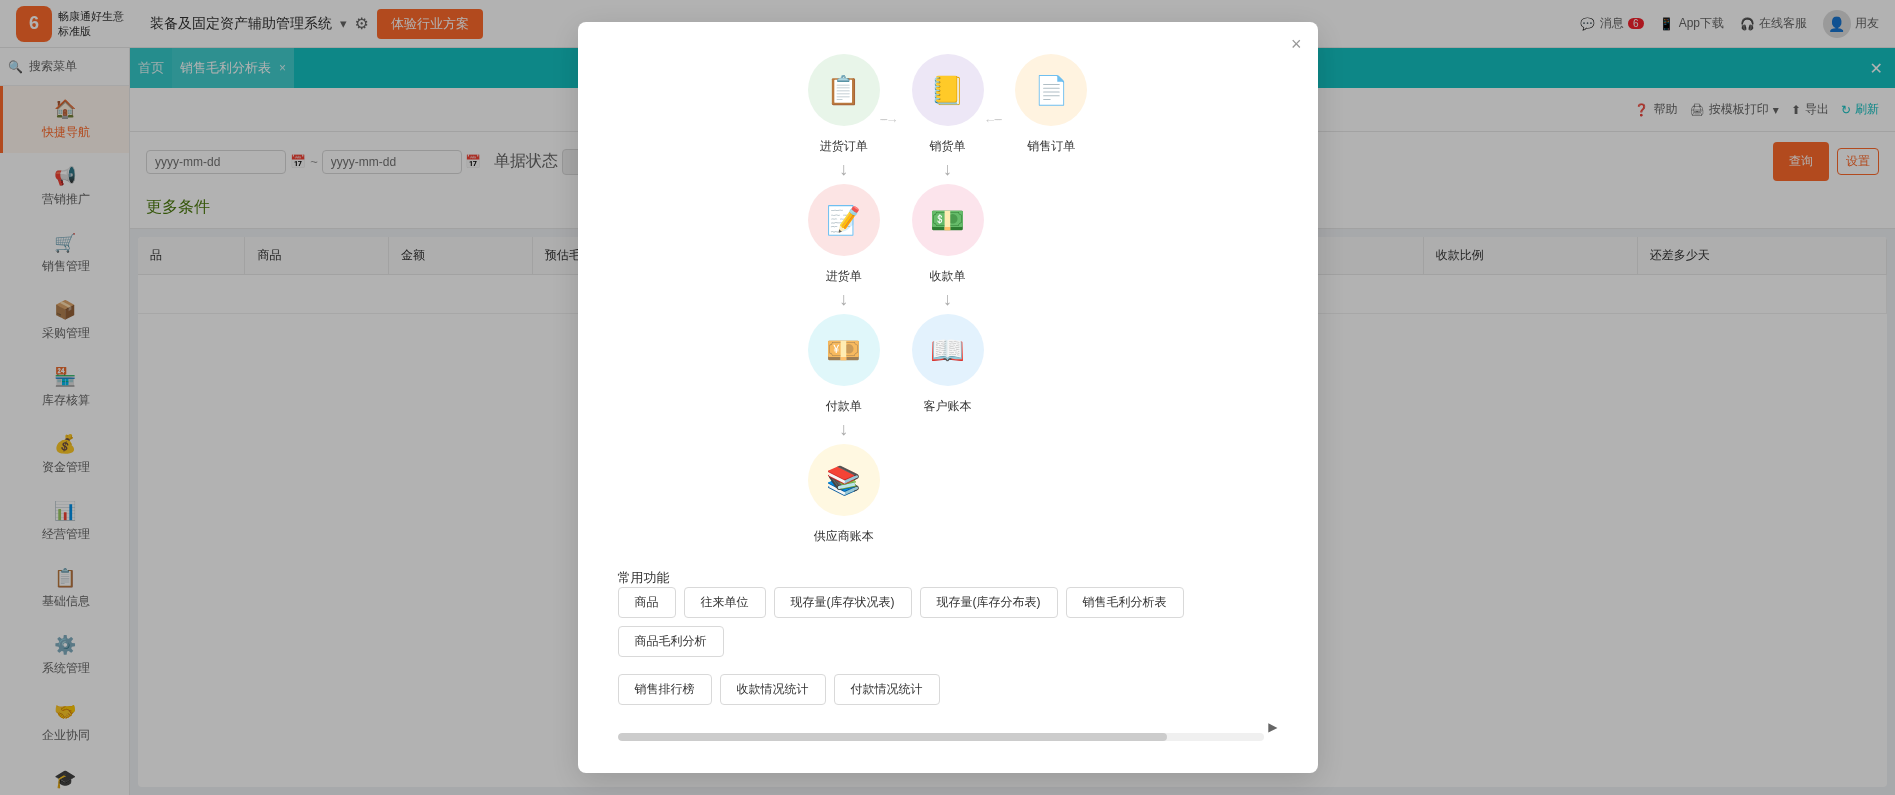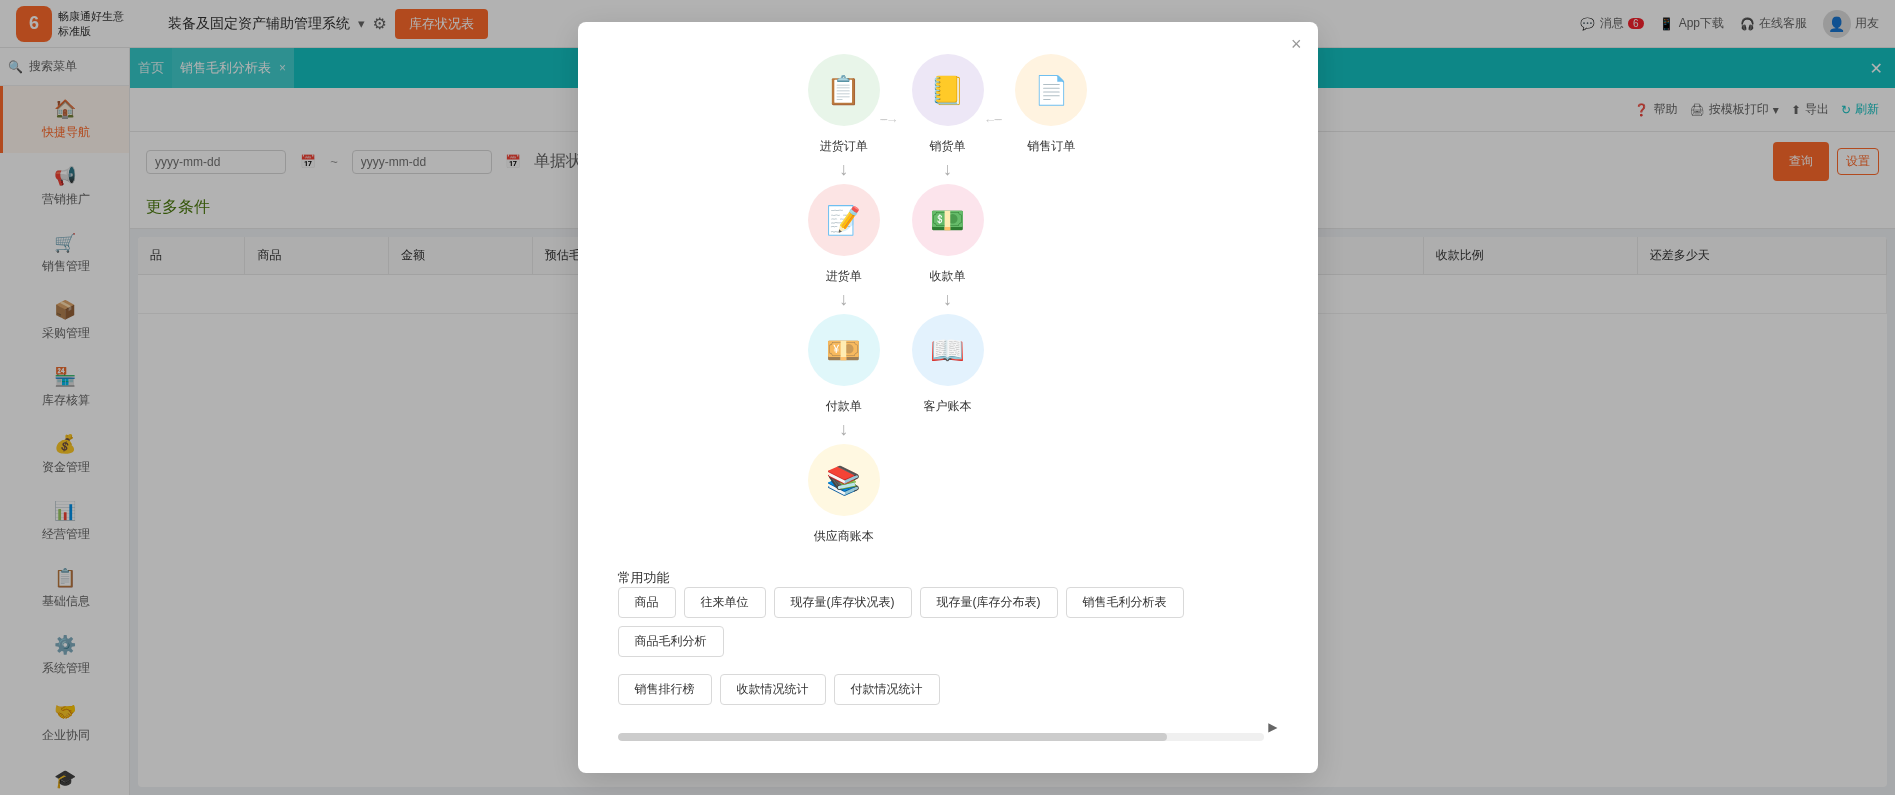--- a/index.html
+++ b/index.html
@@ -10,21 +10,21 @@
     .top-bar { height: 48px; background: #fff; display: flex; align-items: center; padding: 0 16px; border-bottom: 1px solid #e8e8e8; flex-shrink: 0; }
     .main-area { display: flex; flex: 1; overflow: hidden; }
     .sidebar { width: 130px; background: #fff; border-right: 1px solid #e8e8e8; flex-shrink: 0; }
     .content-area { flex: 1; display: flex; flex-direction: column; background: #f0f2f5; }
 
     
     .top-bar-left { display: flex; align-items: center; gap: 8px; }
     .logo-area { display: flex; align-items: center; gap: 6px; width: 120px; }
     .logo-icon { width: 36px; height: 36px; background: #ff6b2b; border-radius: 8px; display: flex; align-items: center; justify-content: center; color: white; font-size: 18px; font-weight: bold; }
     .logo-text { font-size: 11px; color: #333; line-height: 1.3; }
-    .system-title { color: #333; font-size: 14px; margin-left: 24px; text-align: center; }
+    .system-title { color: #333; font-size: 14px; margin-left: 6px; text-align: center; }
     .trial-btn { background: #ff6b2b; color: white; border: none; border-radius: 4px; padding: 6px 14px; cursor: pointer; font-size: 13px; }
     .settings-icon { color: #666; cursor: pointer; font-size: 16px; }
     .dropdown-icon { color: #666; cursor: pointer; }
 
     .top-right-actions { display: flex; align-items: center; gap: 16px; margin-left: auto; }
     .action-item { display: flex; align-items: center; gap: 4px; color: #666; cursor: pointer; font-size: 12px; }
     .badge { background: #f5222d; color: white; border-radius: 10px; font-size: 10px; padding: 0 4px; min-width: 16px; text-align: center; }
     .user-avatar { width: 28px; height: 28px; background: #ddd; border-radius: 50%; display: flex; align-items: center; justify-content: center; color: #999; font-size: 14px; }
 
     
@@ -44,21 +44,21 @@
     .sidebar-item-label { font-size: 12px; }
 
     
     .toolbar { height: 44px; background: #fff; display: flex; align-items: center; padding: 0 16px; gap: 12px; border-bottom: 1px solid #e8e8e8; flex-shrink: 0; }
     .toolbar-right { margin-left: auto; display: flex; align-items: center; gap: 12px; }
     .toolbar-btn { display: flex; align-items: center; gap: 4px; color: #666; cursor: pointer; font-size: 12px; }
     .toolbar-btn.primary { color: #13c2c2; }
 
     
     .filter-bar { padding: 10px 16px; background: #fff; border-bottom: 1px solid #e8e8e8; display: flex; align-items: center; gap: 12px; flex-wrap: wrap; flex-shrink: 0; }
-    .filter-item { display: flex; align-items: center; gap: 14px; }
+    .filter-item { display: flex; align-items: center; gap: 4px; }
     .filter-label { color: #666; font-size: 16px; white-space: nowrap; }
     .filter-input { border: 1px solid #d9d9d9; border-radius: 4px; padding: 4px 8px; font-size: 12px; color: #999; width: 140px; }
     .filter-select { border: 1px solid #d9d9d9; border-radius: 4px; padding: 4px 8px; font-size: 12px; color: #666; min-width: 100px; }
     .query-btn { background: #ff6b2b; color: white; border: none; border-radius: 4px; padding: 11px 16px; cursor: pointer; font-size: 12px; }
     .more-conditions { color: #4d7c0f; font-size: 16px; cursor: pointer; }
     .setting-btn { color: #ff6b2b; font-size: 12px; cursor: pointer; border: 1px solid #ff6b2b; border-radius: 4px; padding: 4px 8px; }
 
     
     .table-container { flex: 1; overflow: auto; padding: 0; background: #fff; margin: 8px; border-radius: 4px; }
     .table { width: 100%; border-collapse: collapse; font-size: 12px; }
@@ -100,21 +100,21 @@
           <span>6</span>
         </div>
         <div class="logo-text">
           <div>畅康通好生意</div>
           <div>标准版</div>
         </div>
       </div>
       <span class="system-title">装备及固定资产辅助管理系统</span>
       <span class="dropdown-icon">▾</span>
       <span class="settings-icon">⚙</span>
-      <button class="trial-btn">库存状况表</button>
+      <button class="trial-btn">体验行业方案</button>
     </div>
     <div class="top-right-actions">
       <div class="action-item">
         <span>💬</span>
         <span>消息</span>
         <span class="badge">6</span>
       </div>
       <div class="action-item">
         <span>📱</span>
         <span>App下载</span>

